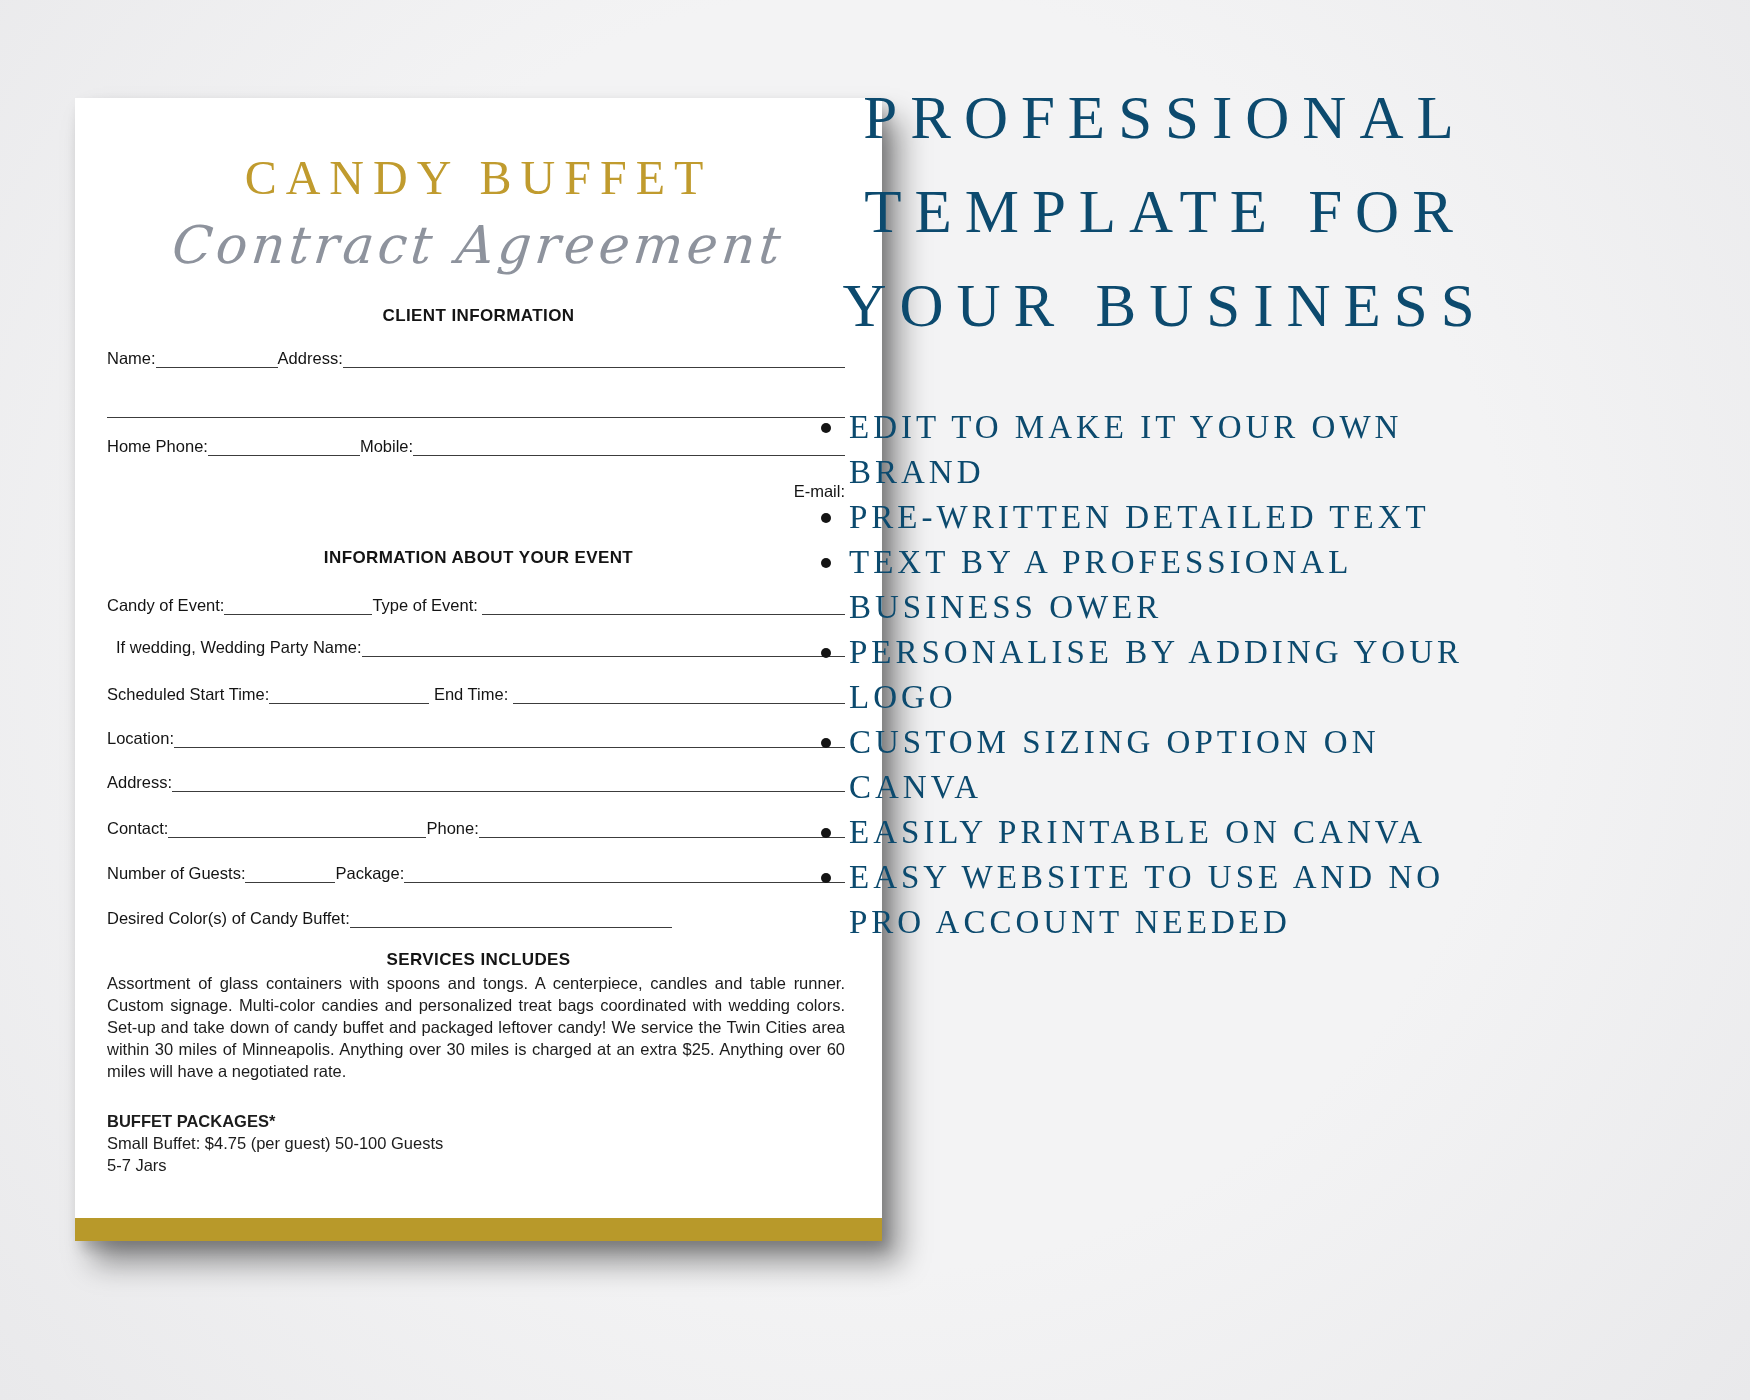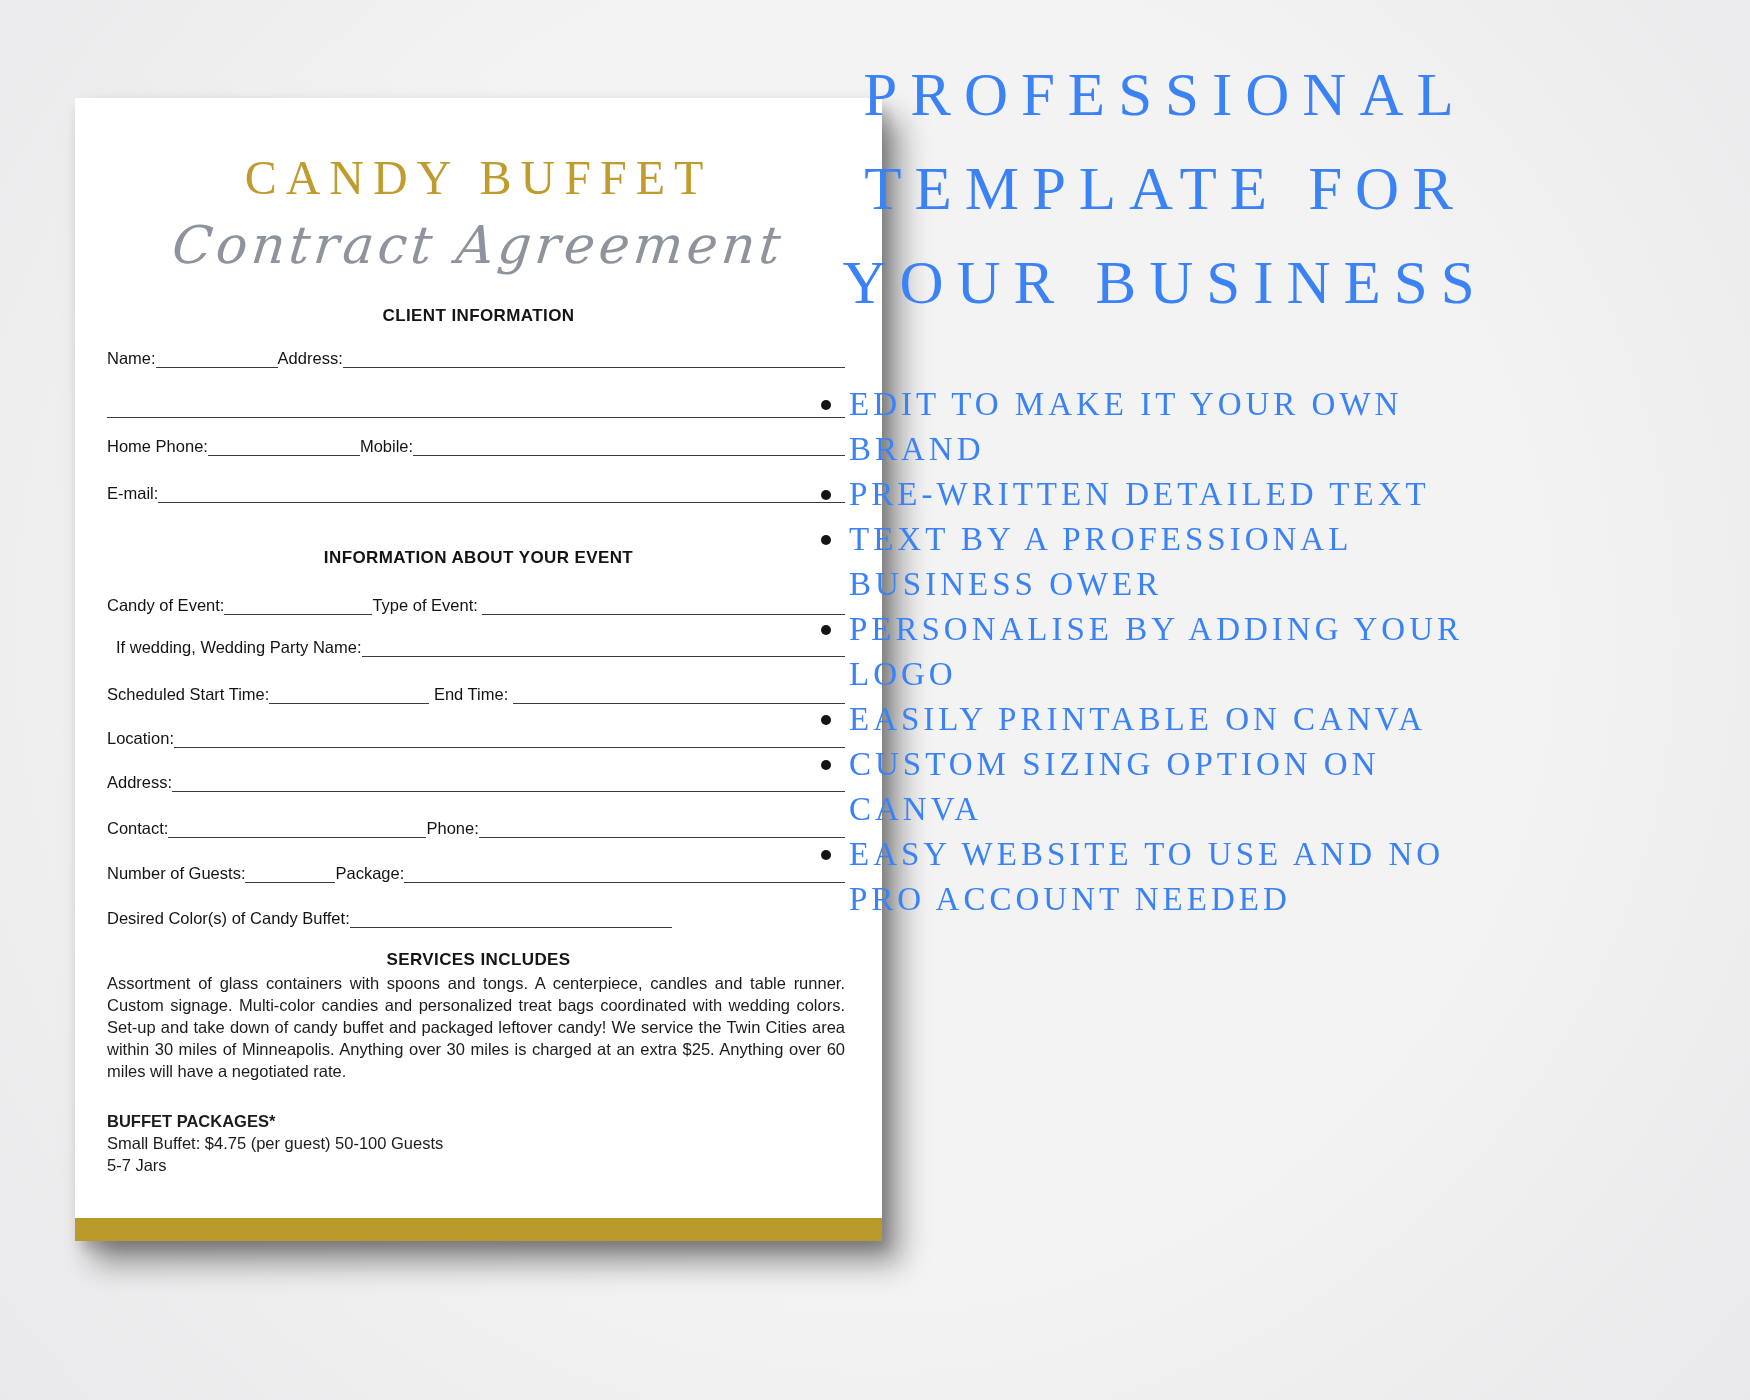--- a/index.html
+++ b/index.html
@@ -50,21 +50,21 @@
     position:absolute;left:32px;right:37px;
     font-size:16.5px;line-height:22px;color:#1c1c1c;
   }
   .pkg .pkg-head{font-weight:bold;}
   .gold-bar{
     position:absolute;left:0;right:0;bottom:0;height:23px;background:#b8992a;
   }
 
   
   .promo{
-    position:absolute;left:815px;top:48px;width:700px;color:#3b82f6;
+    position:absolute;left:815px;top:71px;width:700px;color:#0c4a6e;
     font-family:"Liberation Serif", serif;
   }
   .promo-heading{text-align:center;font-size:61px;line-height:94px;letter-spacing:13px;white-space:nowrap;}
   .promo-bullets{margin:52px 0 0 0;padding:0;list-style:none;width:660px;}
   .promo-bullets li{
     position:relative;padding-left:34px;max-width:630px;
     font-size:33px;line-height:45px;letter-spacing:4px;
   }
   .dot{
     position:absolute;left:6px;top:18px;width:10px;height:10px;border-radius:50%;
@@ -94,21 +94,21 @@
       <span class="fill grow"></span>
     </div>
 
     <div class="frow" style="top:336px;">
       <span class="lbl">Home Phone:</span>
       <span class="fill" style="width:152px;"></span>
       <span class="lbl">Mobile:</span>
       <span class="fill grow"></span>
     </div>
 
-    <div class="frow" style="top:383px;">
+    <div class="frow" style="top:383px;flex-direction:column;">
       <span class="lbl">E-mail:</span>
       <span class="fill grow"></span>
     </div>
 
     <div class="sec-heading" style="top:450px;">INFORMATION ABOUT YOUR EVENT</div>
 
     <div class="frow" style="top:495px;">
       <span class="lbl">Candy of Event:</span>
       <span class="fill" style="width:148px;"></span>
       <span class="lbl">Type of Event: </span>
@@ -172,19 +172,19 @@
     <div class="promo-heading">
       <div>PROFESSIONAL</div>
       <div>TEMPLATE FOR</div>
       <div>YOUR BUSINESS</div>
     </div>
     <ul class="promo-bullets">
       <li><span class="dot"></span><span>EDIT TO MAKE IT YOUR OWN BRAND</span></li>
       <li><span class="dot"></span><span>PRE-WRITTEN DETAILED TEXT</span></li>
       <li><span class="dot"></span><span>TEXT BY A PROFESSIONAL BUSINESS OWER</span></li>
       <li><span class="dot"></span><span>PERSONALISE BY ADDING YOUR LOGO</span></li>
+      <li><span class="dot"></span><span>CUSTOM SIZING OPTION ON CANVA</span></li>
       <li><span class="dot"></span><span>EASILY PRINTABLE ON CANVA</span></li>
-      <li><span class="dot"></span><span>CUSTOM SIZING OPTION ON CANVA</span></li>
       <li><span class="dot"></span><span>EASY WEBSITE TO USE AND NO PRO ACCOUNT NEEDED</span></li>
     </ul>
   </div>
 
 </div>
 
 </body></html>

